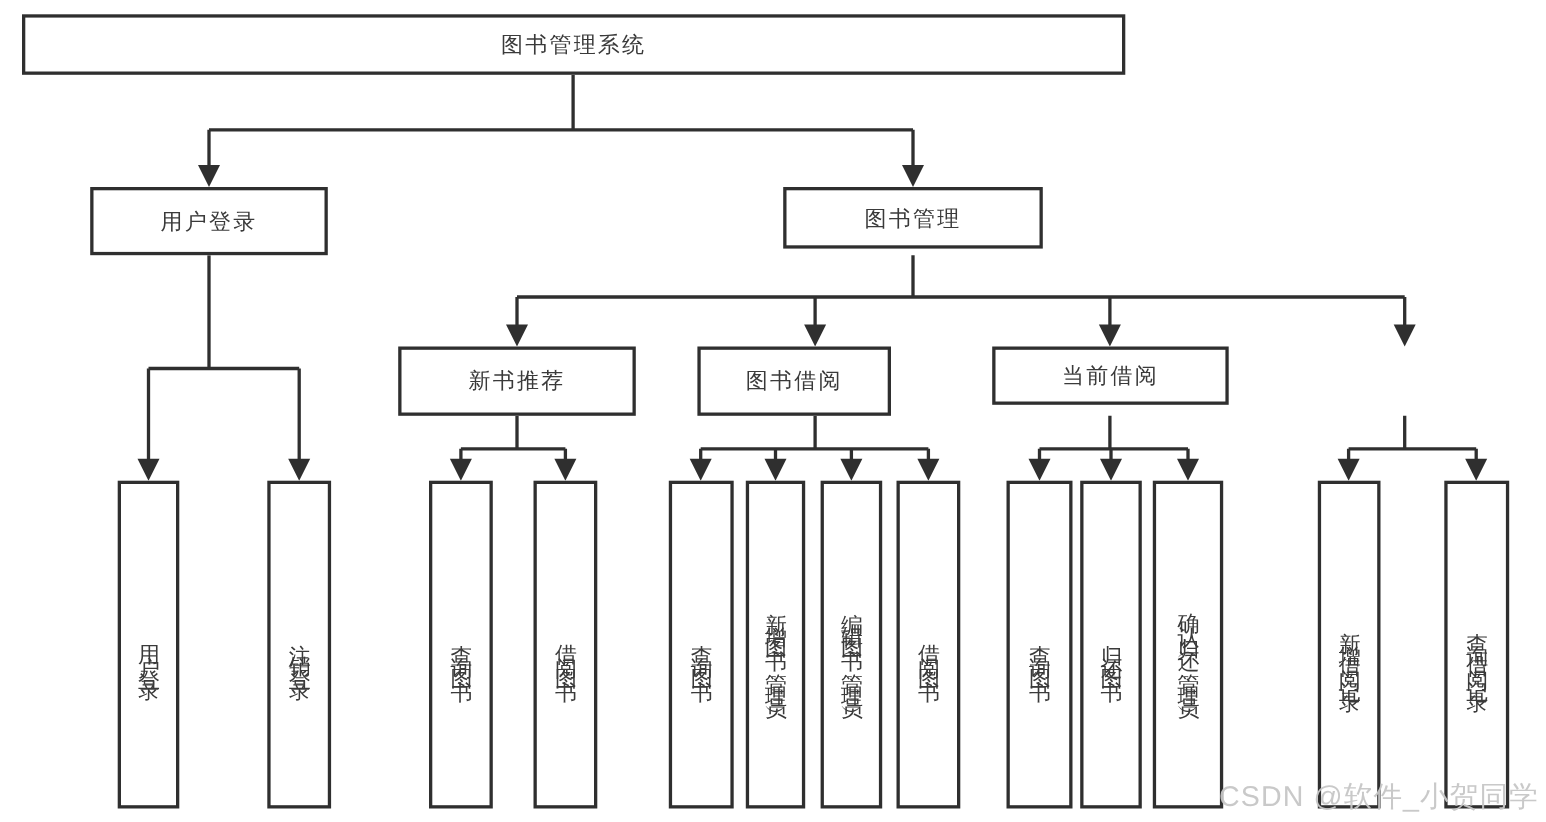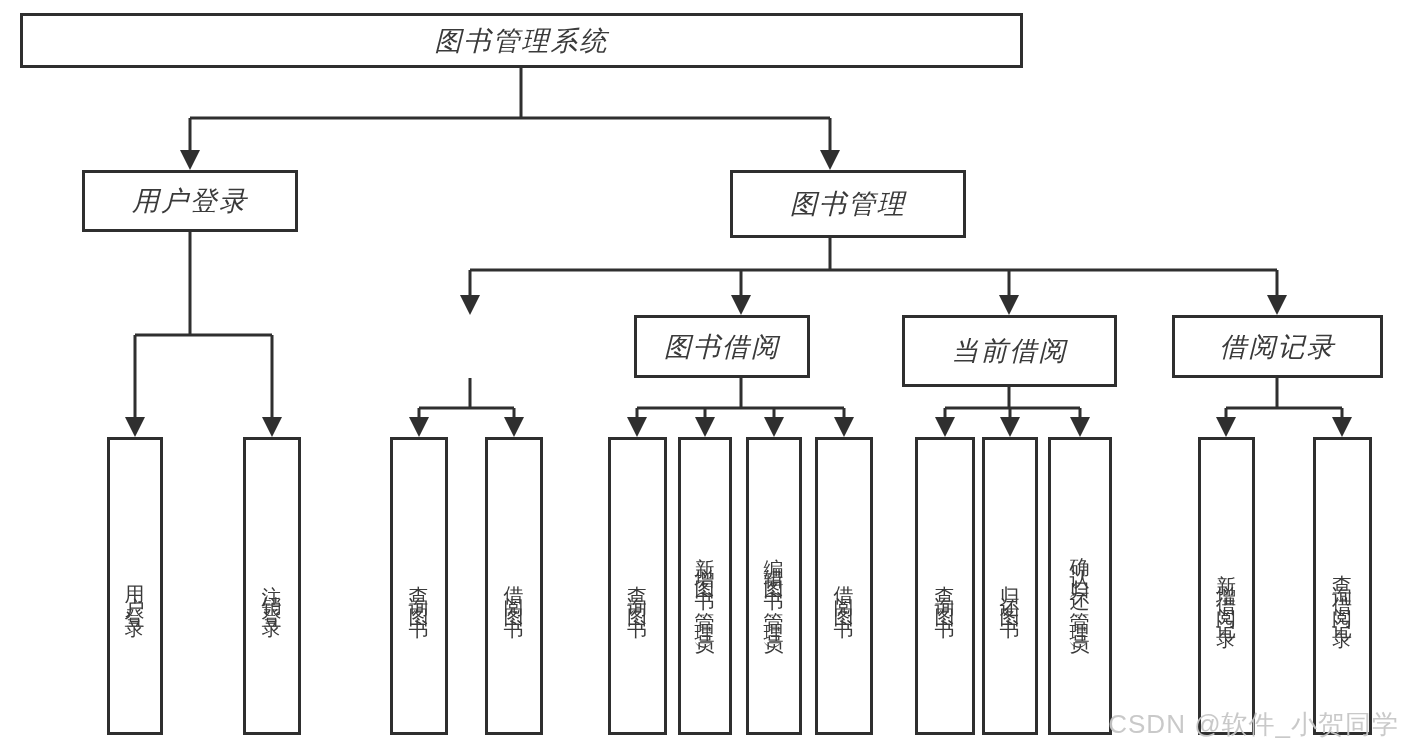--- a/index.html
+++ b/index.html
@@ -10,23 +10,22 @@
     font-family:"Liberation Sans", sans-serif;
     overflow:hidden;
   }
   .connectors{position:absolute;left:0;top:0;width:1405px;height:747px;}
   .hbox{
     position:absolute;
     box-sizing:border-box;
     border:3px solid #2f2f2f;
     background:#ffffff;
     display:flex;align-items:center;justify-content:center;
-    font-size:27px;color:#3a3a3a;letter-spacing:2px;
+    font-size:20px;color:#3a3a3a;letter-spacing:2px;
     z-index:2;
-    font-style:italic;
   }
   .vbox{
     position:absolute;
     box-sizing:border-box;
     border:3px solid #2f2f2f;
     background:#ffffff;
     display:flex;align-items:center;justify-content:center;
     z-index:2;
   }
   .vtext{
@@ -34,25 +33,25 @@
     text-orientation:mixed;
     font-size:20px;color:#3a3a3a;
     letter-spacing:11px;line-height:1;
     margin-bottom:-11px;
     white-space:nowrap;
   }
   
   #n-root{left:20px;top:13px;width:1003px;height:55px;}
   
   #n-user-login{left:82px;top:170px;width:216px;height:62px;}
-  #n-book-mgmt{left:712px;top:170px;width:236px;height:68px;margin-left:18px;}
+  #n-book-mgmt{left:712px;top:170px;width:236px;height:56px;}
   
   #n-new-rec {left:362px;top:315px;width:216px;height:63px;}
   #n-borrow  {left:634px;top:315px;width:176px;height:63px;}
-  #n-current {left:902px;top:315px;width:215px;height:72px;}
+  #n-current {left:902px;top:315px;width:215px;height:53px;}
   #n-records {left:1172px;top:315px;width:211px;height:63px;}
   
   #v1 {left:107px;top:437px;width:56px;height:298px;}
   #v2 {left:243px;top:437px;width:58px;height:298px;}
   #v3 {left:390px;top:437px;width:58px;height:298px;}
   #v4 {left:485px;top:437px;width:58px;height:298px;}
   #v5 {left:608px;top:437px;width:59px;height:298px;}
   #v6 {left:678px;top:437px;width:54px;height:298px;}
   #v7 {left:746px;top:437px;width:56px;height:298px;}
   #v8 {left:815px;top:437px;width:58px;height:298px;}
@@ -119,28 +118,28 @@
     <span>图书管理系统</span>
   </div>
 
   <div class="hbox" id="n-user-login">
     <span>用户登录</span>
   </div>
   <div class="hbox" id="n-book-mgmt">
     <span>图书管理</span>
   </div>
 
+  <div class="hbox" id="n-new-rec">
+    <span>新书推荐</span>
+  </div>
   <div class="hbox" id="n-borrow">
     <span>图书借阅</span>
   </div>
   <div class="hbox" id="n-current">
     <span>当前借阅</span>
-  </div>
-  <div class="hbox" id="n-records">
-    <span>借阅记录</span>
   </div>
 
   <div class="vbox" id="v1">
     <span class="vtext">用户登录</span>
   </div>
   <div class="vbox" id="v2">
     <span class="vtext">注销登录</span>
   </div>
   <div class="vbox" id="v3">
     <span class="vtext">查询图书</span>

